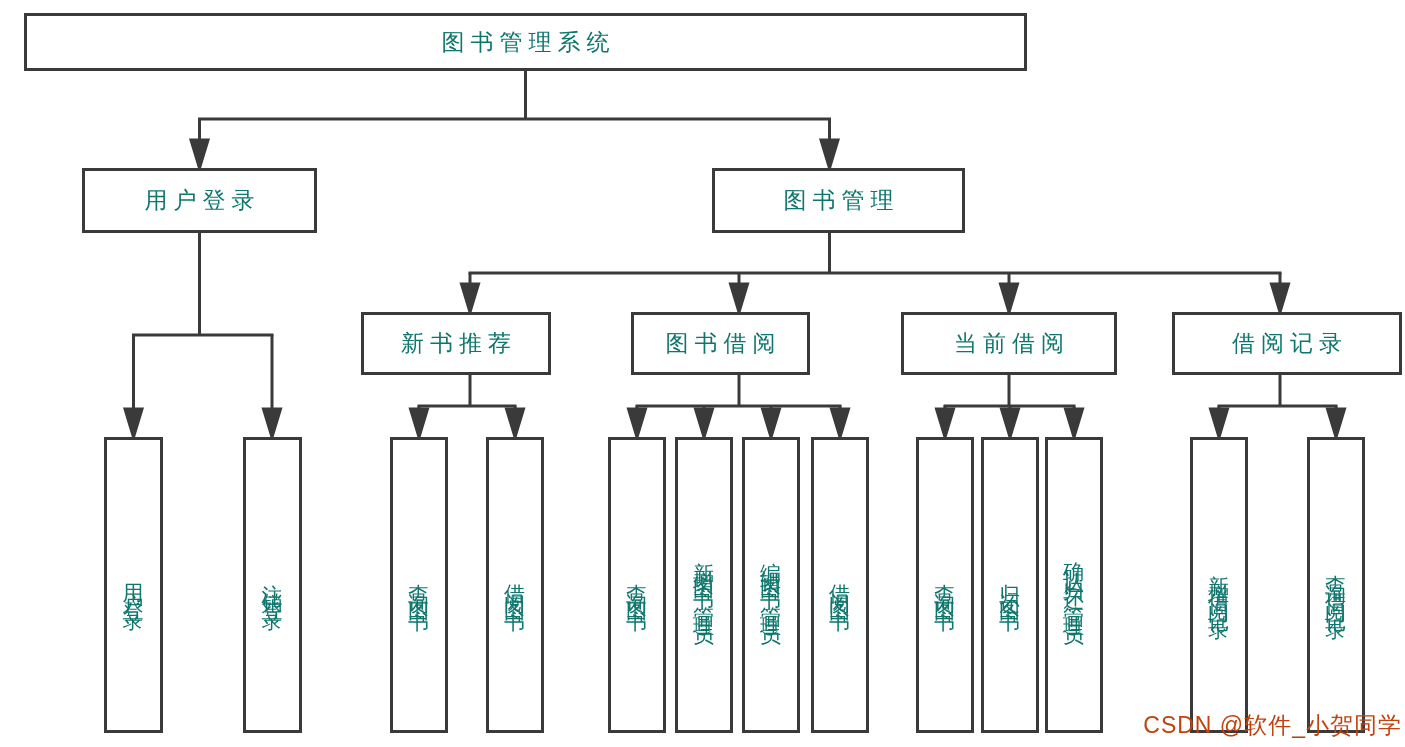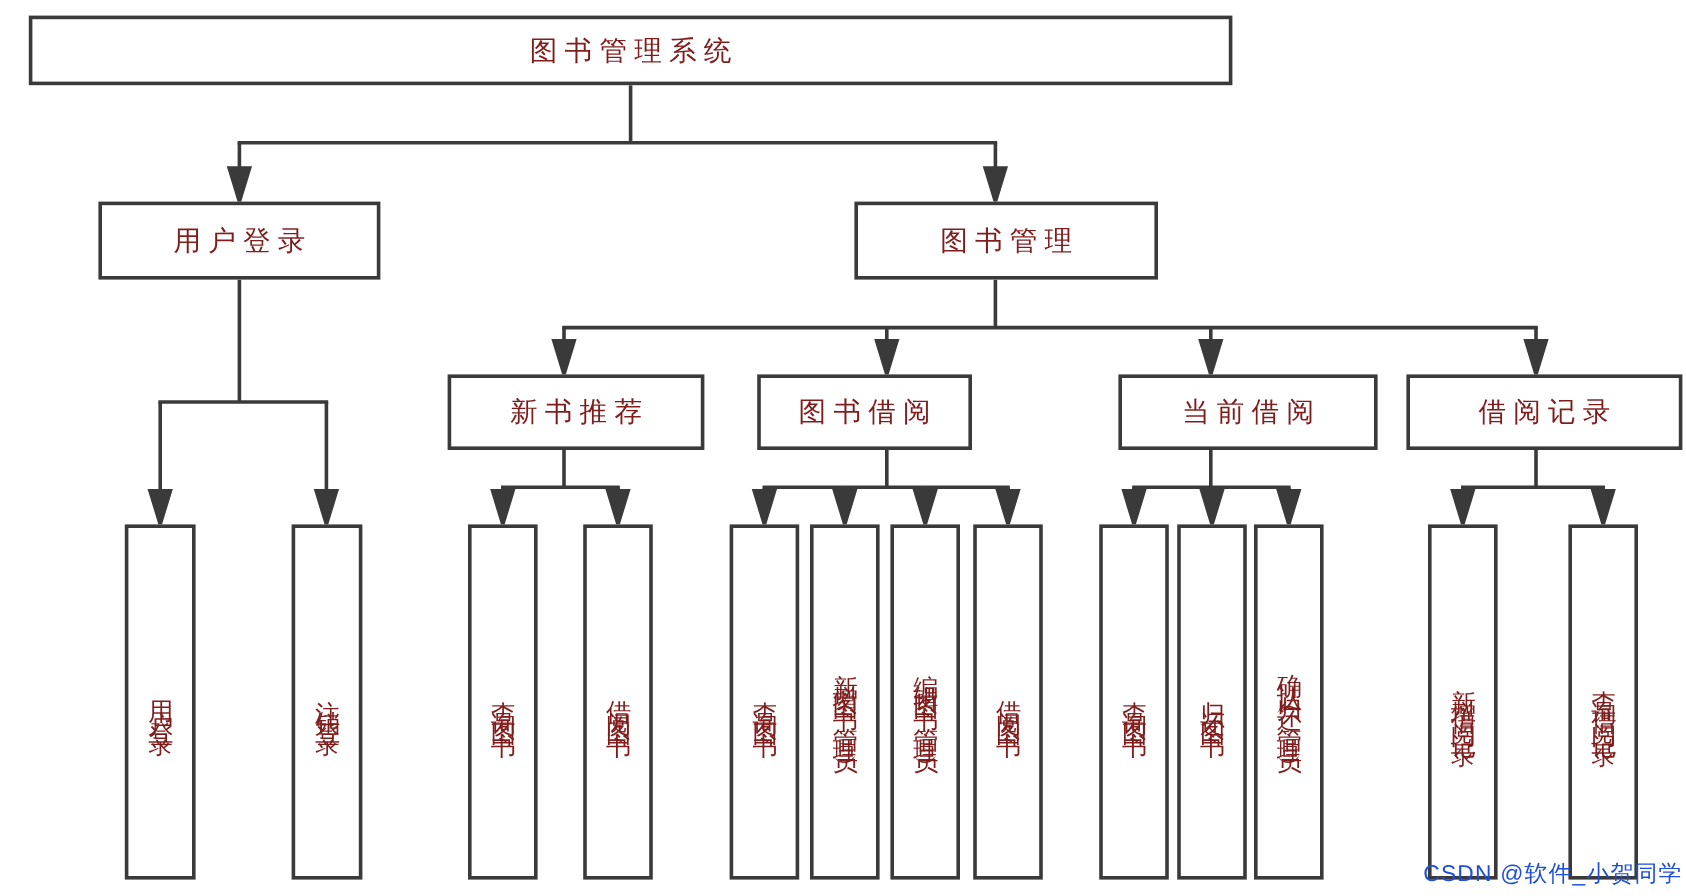--- a/index.html
+++ b/index.html
@@ -12,42 +12,42 @@
   }
   #connectors{position:absolute;left:0;top:0;width:1405px;height:747px;}
   .node{
     position:absolute;
     box-sizing:border-box;
     background:#ffffff;
     border:3px solid #3a3a3a;
     display:flex;
     align-items:center;
     justify-content:center;
-    color:#7f1d1d;
+    color:#0f766e;
   }
   .hlabel{
     font-size:23px;
     letter-spacing:6px;
     padding-left:6px;
     white-space:nowrap;
   }
   .vleaf .vlabel{
     writing-mode:vertical-rl;
     text-orientation:mixed;
     font-size:21px;
     letter-spacing:9px;
     line-height:1;
     white-space:nowrap;
   }
   #watermark{
     position:absolute;
     right:3px;
     bottom:6px;
-    font-size:19px;
-    color:#1d4ed8;
+    font-size:23px;
+    color:#c2410c;
     letter-spacing:1px;
     white-space:nowrap;
     z-index:5;
   }
 </style>
 </head>
 <body>
 
 <div id="canvas">
 
@@ -119,27 +119,27 @@
     <span class="hlabel">图书管理系统</span>
   </div>
 
   <div class="node" style="left:82px;top:168px;width:235px;height:65px">
     <span class="hlabel">用户登录</span>
   </div>
   <div class="node" style="left:712px;top:168px;width:253px;height:65px">
     <span class="hlabel">图书管理</span>
   </div>
 
-  <div class="node" style="left:373px;top:312px;width:214px;height:63px">
+  <div class="node" style="left:361px;top:312px;width:190px;height:63px">
     <span class="hlabel">新书推荐</span>
   </div>
   <div class="node" style="left:631px;top:312px;width:179px;height:63px">
     <span class="hlabel">图书借阅</span>
   </div>
-  <div class="node" style="left:932px;top:312px;width:216px;height:63px">
+  <div class="node" style="left:901px;top:312px;width:216px;height:63px">
     <span class="hlabel">当前借阅</span>
   </div>
   <div class="node" style="left:1172px;top:312px;width:230px;height:63px">
     <span class="hlabel">借阅记录</span>
   </div>
 
   <div class="node vleaf" style="left:104px;top:437px;width:59px;height:296px">
     <span class="vlabel">用户登录</span>
   </div>
   <div class="node vleaf" style="left:243px;top:437px;width:59px;height:296px">

